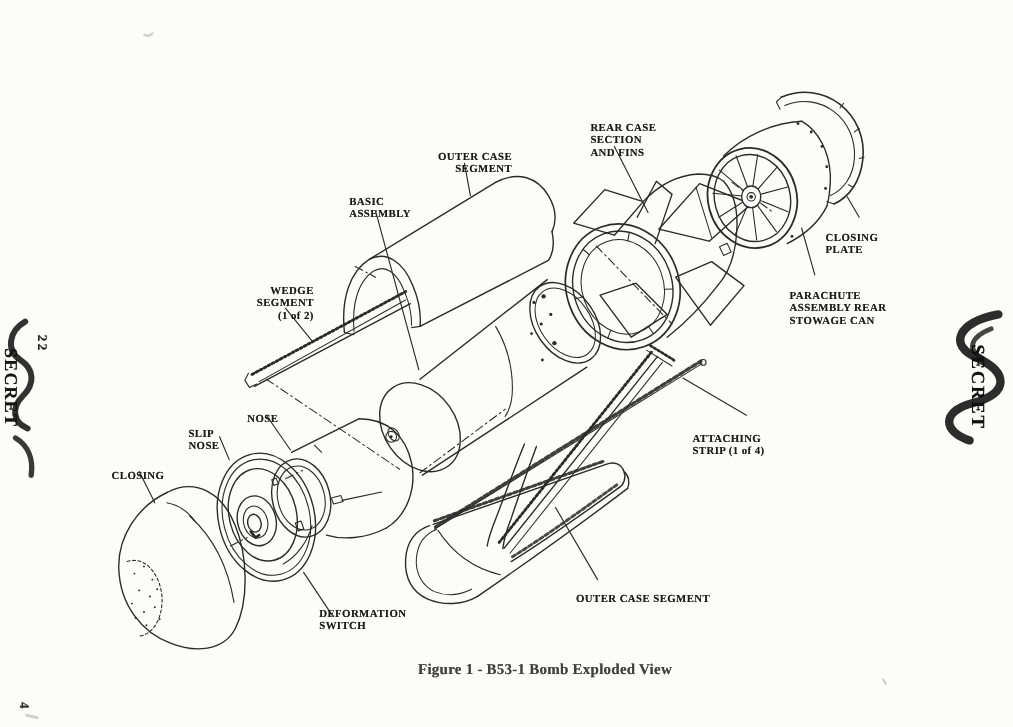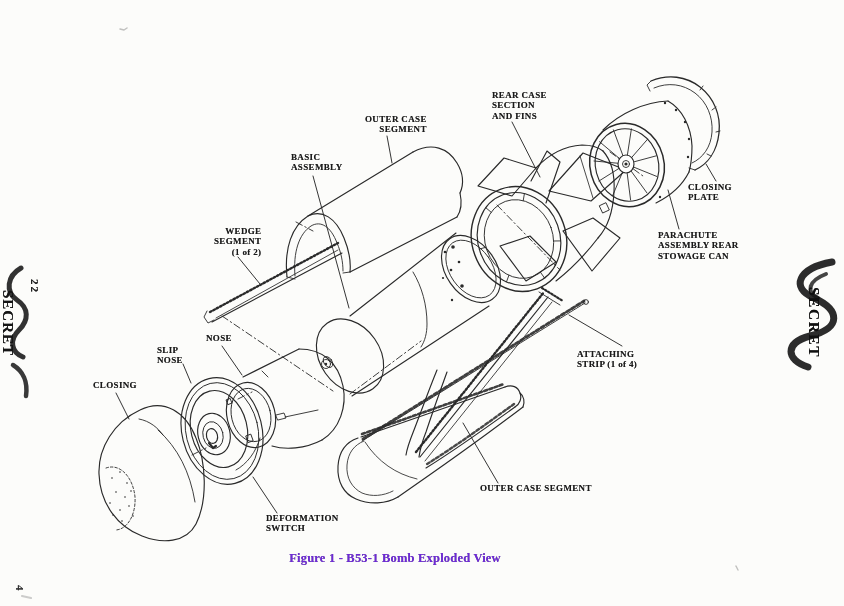--- a/index.html
+++ b/index.html
@@ -12,25 +12,26 @@
   .part-label{
     position:absolute;
     font-family:"Liberation Serif", serif;
     font-weight:bold;
     font-size:9px;
     line-height:1.15;
     letter-spacing:.35px;
     color:#1b1b1b;
     white-space:pre-line;
     text-shadow:0 0 .5px rgba(20,20,20,.55);
+    margin-top:11px;
   }
   .caption{
     position:absolute;left:230px;top:551px;width:330px;
-    text-align:center;font-weight:bold;font-size:12.5px;
-    letter-spacing:.2px;color:#6d28d9;
+    text-align:right;font-weight:bold;font-size:12.5px;
+    letter-spacing:.2px;color:#404040;
     text-shadow:0 0 .4px rgba(0,0,0,.5);
   }
   .vtext{
     position:absolute;
     writing-mode:vertical-rl;
     font-weight:bold;color:#151515;
     text-shadow:0 0 .6px rgba(0,0,0,.65);
   }
   .stamp-left{left:-1px;top:290px;height:84px;font-size:15px;letter-spacing:1px;}
   .stamp-right{left:805px;top:287px;height:86px;font-size:15.5px;letter-spacing:1.5px;color:#101010;}
@@ -282,19 +283,19 @@
       <div class="part-label" style="left: 658px; top: 230px;">PARACHUTE
 ASSEMBLY REAR
 STOWAGE CAN</div>
       <div class="part-label" style="left: 214px; top: 226px; text-align: right;">WEDGE
 SEGMENT
 (1 of 2)</div>
       <div class="part-label" style="left: 206px; top: 333px;">NOSE</div>
       <div class="part-label" style="left: 157px; top: 345px;">SLIP
 NOSE</div>
       <div class="part-label" style="left: 93px; top: 380px;">CLOSING</div>
-      <div class="part-label" style="left: 266px; top: 513px;">DEFORMATION
+      <div class="part-label" style="left: 266px; top: 495px;">DEFORMATION
 SWITCH</div>
       <div class="part-label" style="left: 577px; top: 349px;">ATTACHING
 STRIP (1 of 4)</div>
       <div class="part-label" style="left: 480px; top: 483px;">OUTER CASE SEGMENT</div>
     </div>
 </div>
 
 </body></html>

